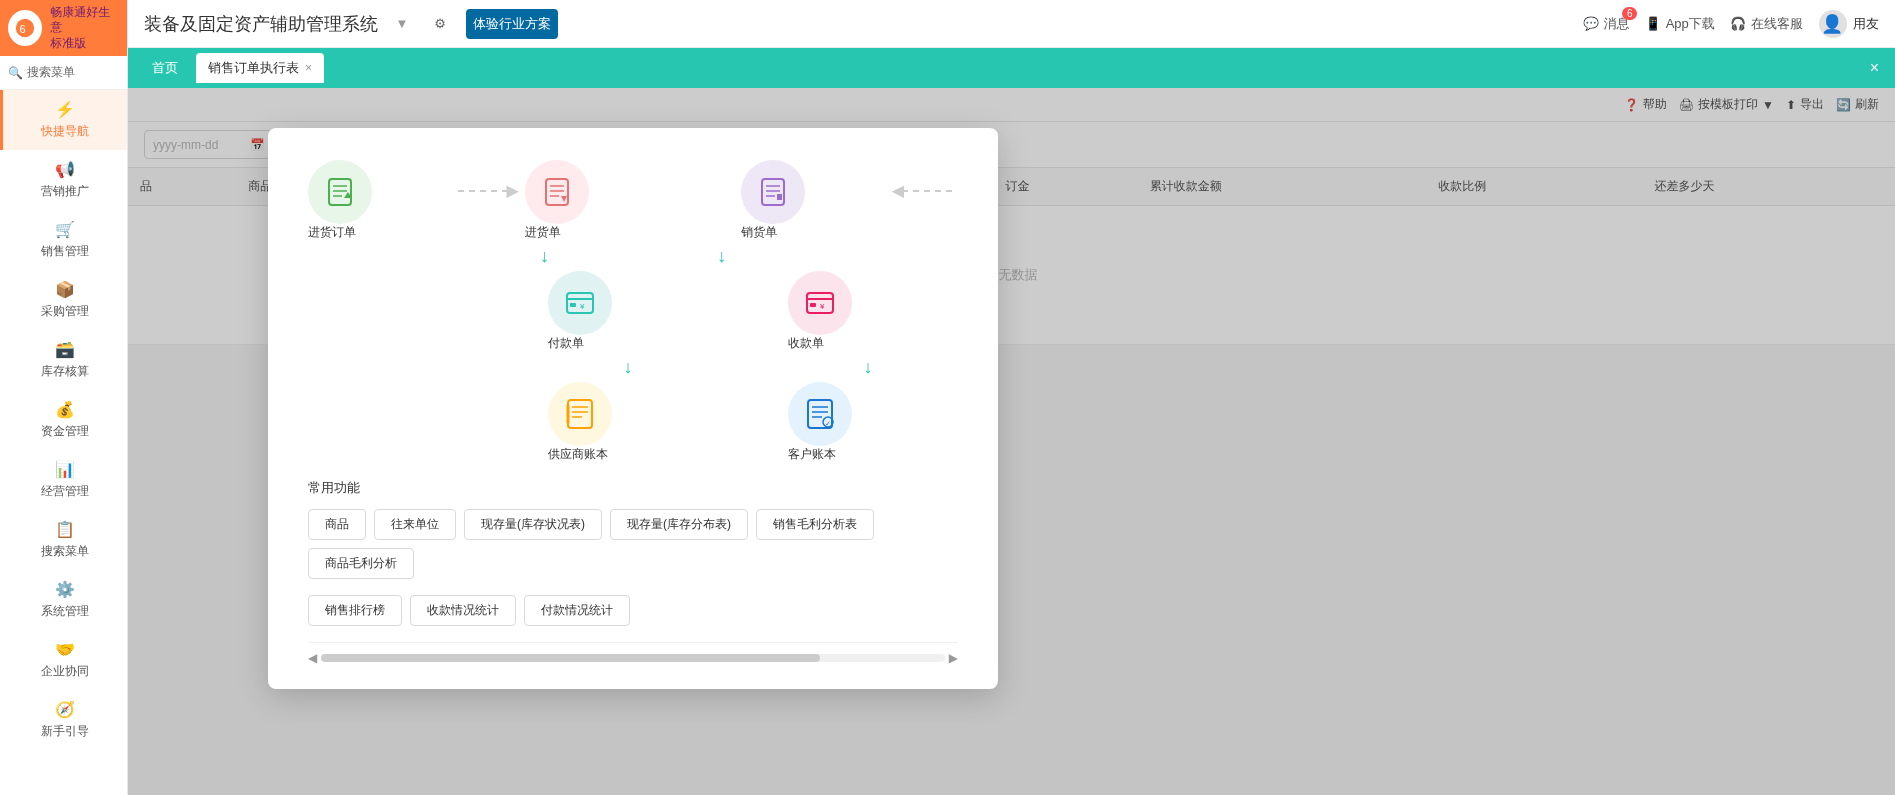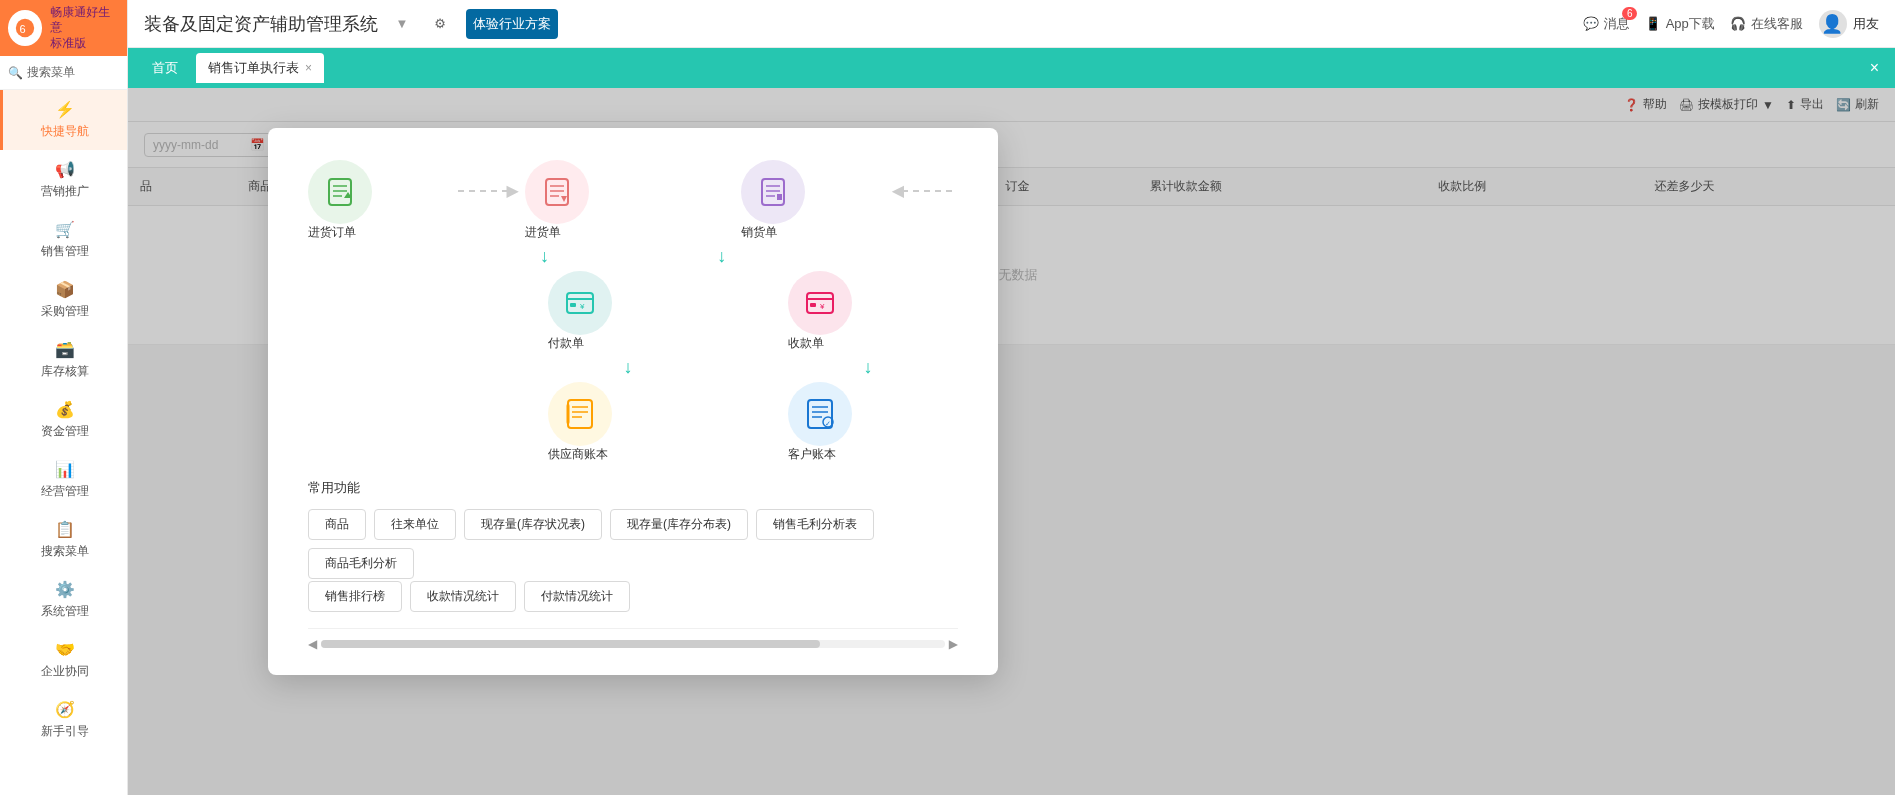--- a/index.html
+++ b/index.html
@@ -42,21 +42,21 @@
     .tab-close-right { margin-left: auto; color: #fff; cursor: pointer; font-size: 16px; padding: 0 8px; }
 
     
     .content-area { flex: 1; position: relative; background: #f5f5f5; overflow: hidden; }
 
     
     .content-toolbar { background: #fff; padding: 8px 16px; display: flex; align-items: center; gap: 12px; border-bottom: 1px solid #e8e8e8; flex-shrink: 0; }
     .toolbar-btn { display: flex; align-items: center; gap: 4px; color: #555; cursor: pointer; font-size: 12px; }
 
     
-    .filter-bar { background: #fff; padding: 8px 16px; display: flex; align-items: center; gap: 8px; border-bottom: 1px solid #e8e8e8; flex-wrap: wrap; }
+    .filter-bar { background: #fff; padding: 8px 16px; display: flex; gap: 8px; border-bottom: 1px solid #e8e8e8; flex-wrap: wrap; }
     .filter-date-input { border: 1px solid #d9d9d9; border-radius: 4px; padding: 4px 8px; font-size: 12px; color: #bbb; width: 130px; display: flex; align-items: center; justify-content: space-between; }
     .filter-select { border: 1px solid #d9d9d9; border-radius: 4px; padding: 4px 8px; font-size: 12px; color: #333; width: 180px; display: flex; align-items: center; justify-content: space-between; }
     .filter-query-btn { background: #ff7c3a; color: #fff; border: none; border-radius: 4px; padding: 5px 16px; cursor: pointer; font-size: 13px; }
     .filter-set-btn { background: #fff; color: #555; border: 1px solid #d9d9d9; border-radius: 4px; padding: 5px 12px; cursor: pointer; font-size: 12px; }
     .filter-more { color: #1890ff; cursor: pointer; font-size: 12px; }
 
     
     .table-container { background: #fff; margin: 0; overflow: auto; }
     .table-wrap { min-width: 100%; }
     table { width: 100%; border-collapse: collapse; font-size: 12px; }
@@ -430,21 +430,21 @@
           <div class="common-functions">
             <div class="common-functions-title">常用功能</div>
             <div class="func-buttons">
               <button class="func-btn">商品</button>
               <button class="func-btn">往来单位</button>
               <button class="func-btn">现存量(库存状况表)</button>
               <button class="func-btn">现存量(库存分布表)</button>
               <button class="func-btn">销售毛利分析表</button>
               <button class="func-btn">商品毛利分析</button>
             </div>
-            <div class="func-buttons" style="margin-top:2px;">
+            <div class="func-buttons" style="margin-top:16px;">
               <button class="func-btn">销售排行榜</button>
               <button class="func-btn">收款情况统计</button>
               <button class="func-btn">付款情况统计</button>
             </div>
           </div>
 
           <div class="dialog-scrollbar">
             <span class="scrollbar-arrow">◀</span>
             <div class="scrollbar-track">
               <div class="scrollbar-thumb"></div>

